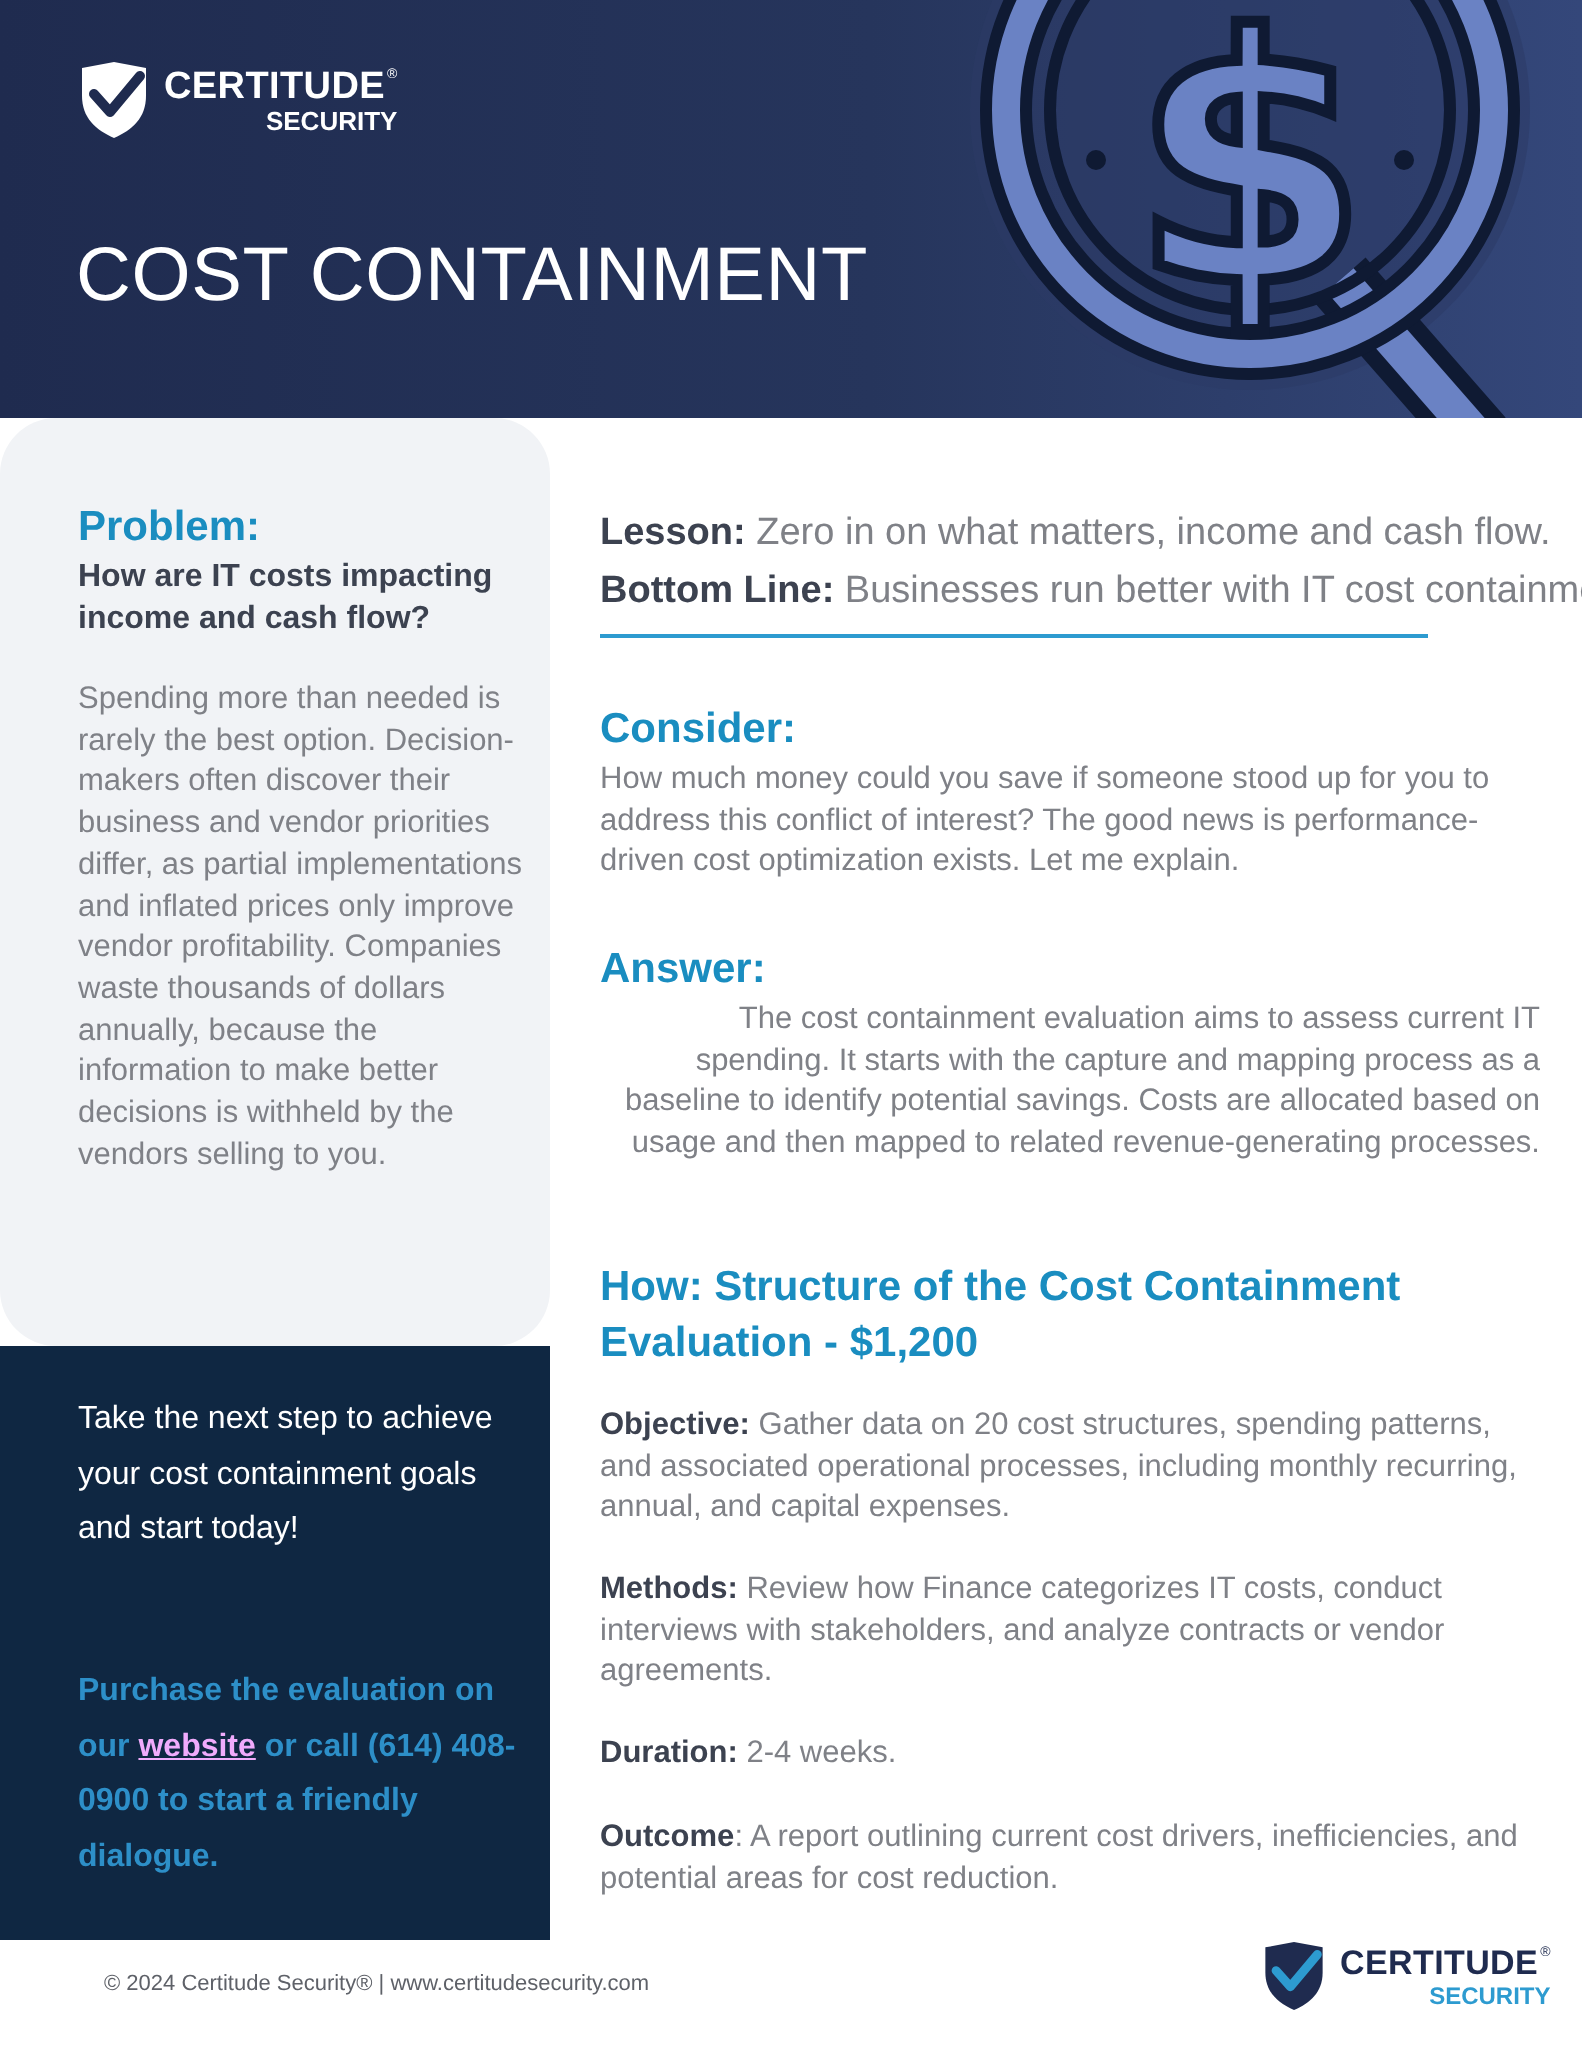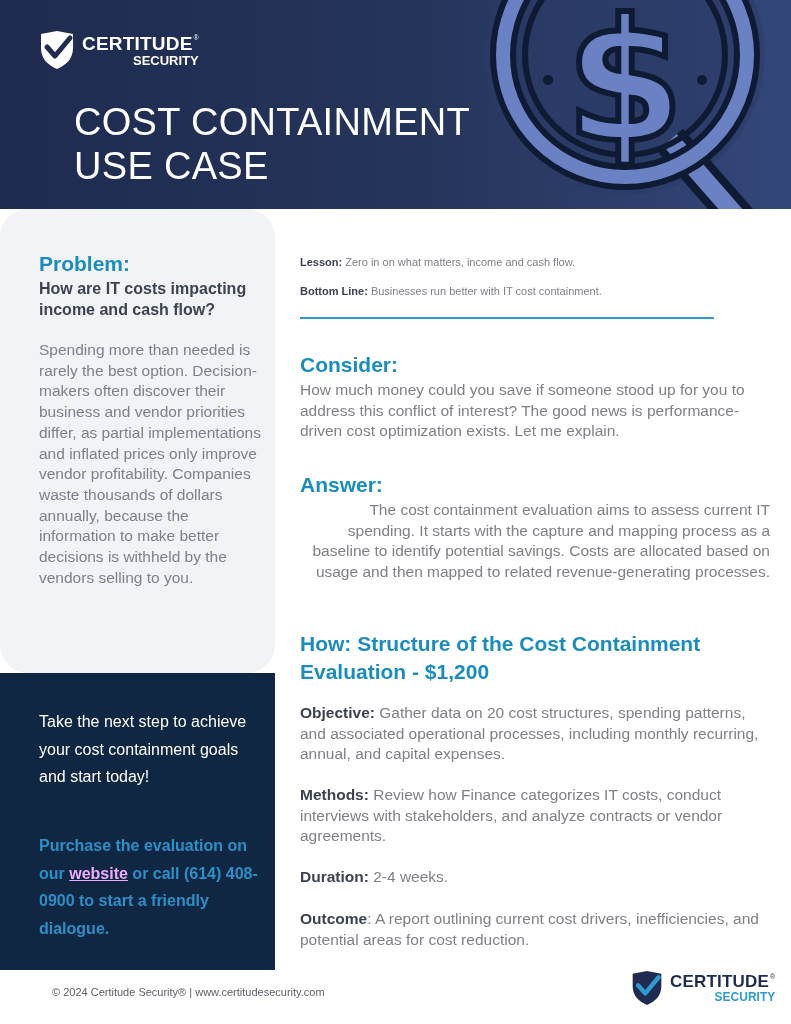--- a/index.html
+++ b/index.html
@@ -11,40 +11,40 @@
     background: linear-gradient(90deg, #1f2b4f 0%, #26355c 55%, #34477a 100%);
     overflow: hidden;
   }
   .hero-art { position: absolute; left: 440px; top: -30px; width: 351px; height: 240px; }
   .logo { position: absolute; left: 38px; top: 30px; display: flex; align-items: center; }
   .logo-text { margin-left: 6px; display: flex; flex-direction: column; line-height: 1; }
   .logo-brand { font-weight: 700; font-size: 19px; letter-spacing: 0.2px; text-align: center; }
   .logo-sub { font-weight: 700; font-size: 13px; text-align: right; margin-top: 1px; }
   .logo-reg { font-size: 7px; vertical-align: top; margin-left: 1px; }
   .hero-title {
-    position: absolute; left: 38px; top: 100px; color: #ffffff;
-    font-size: 38px; line-height: 44px; font-weight: 400; letter-spacing: 0.3px; margin-left: 36px;
+    position: absolute; left: 38px; top: 116px; color: #ffffff;
+    font-size: 38px; line-height: 44px; font-weight: 400; letter-spacing: 0.3px;
   }
 
   .left-col {
     position: absolute; left: 0; top: 209px; width: 275px; height: 464px; background: #f1f3f6; border-radius: 28px;
   }
   .problem-h { position: absolute; left: 39px; top: 43px; color: #1a8dc0; font-size: 21px; font-weight: 700; }
   .problem-q { position: absolute; left: 39px; top: 69px; width: 230px; color: #3c4250; font-size: 16px; line-height: 21px; font-weight: 700; }
   .problem-body { position: absolute; left: 39px; top: 131px; width: 230px; color: #7f8187; font-size: 15.5px; line-height: 20.7px; }
 
   .cta {
     position: absolute; left: 0; top: 673px; width: 275px; height: 297px; background: #0f2742;
   }
-  .cta-main { position: absolute; left: 39px; top: 35px; width: 220px; color: #ffffff; font-size: 16px; line-height: 27.5px; }
+  .cta-main { position: absolute; left: 39px; top: 23px; width: 220px; color: #ffffff; font-size: 16px; line-height: 27.5px; }
   .cta-sub { position: absolute; left: 39px; top: 159px; width: 225px; color: #2d8fc8; font-size: 16px; line-height: 27.5px; font-weight: 700; }
   .cta-link { color: #f0abfc; text-decoration: underline; }
 
   .right { position: absolute; left: 300px; top: 0; width: 470px; }
-  .line-row { position: absolute; left: 0; font-size: 11px; color: #7f8187; white-space: nowrap; }
+  .line-row { position: absolute; left: 0; font-size: 19px; color: #7f8187; white-space: nowrap; }
   .line-row b { color: #3c4250; }
   .rule { position: absolute; left: 0; top: 317px; width: 414px; height: 2px; background: #2d9bd0; }
   .sec-h { position: absolute; left: 0; color: #1a8dc0; font-size: 21px; font-weight: 700; line-height: 26px; }
   .sec-p { position: absolute; left: 0; width: 470px; color: #7f8187; font-size: 15.5px; line-height: 20.7px; }
   .sec-p b { color: #3c4250; }
 
   .footer-text { position: absolute; left: 52px; top: 986px; font-size: 11px; color: #5e6168; }
   .footer-logo { position: absolute; left: 630px; top: 970px; display: flex; align-items: center; }
 </style>
 </head>
@@ -67,21 +67,20 @@
       <path d="M3 4 L19 1 L35 4 L35 18 C35 29 28 35 19 39 C10 35 3 29 3 18 Z" fill="#ffffff"></path>
       <path d="M9 17 L17 26 L32 8" fill="none" stroke="#1f2b4f" stroke-width="5" stroke-linecap="round" stroke-linejoin="round"></path>
     </svg>
     <div class="logo-text" style="color:#ffffff;">
       <span><span class="logo-brand">CERTITUDE</span><span class="logo-reg">®</span></span>
       <span class="logo-sub">SECURITY</span>
     </div>
   </div>
   <div class="hero-title">
     <div>COST CONTAINMENT</div>
-    <div>USE CASE</div>
   </div>
 </div>
 
 <div class="left-col">
   <div class="problem-h">Problem:</div>
   <div class="problem-q">How are IT costs impacting income and cash flow?</div>
   <div class="problem-body">Spending more than needed is rarely the best option. Decision-makers often discover their business and vendor priorities differ, as partial implementations and inflated prices only improve vendor profitability. Companies waste thousands of dollars annually, because the information to make better decisions is withheld by the vendors selling to you.</div>
 </div>
 
 <div class="cta">

